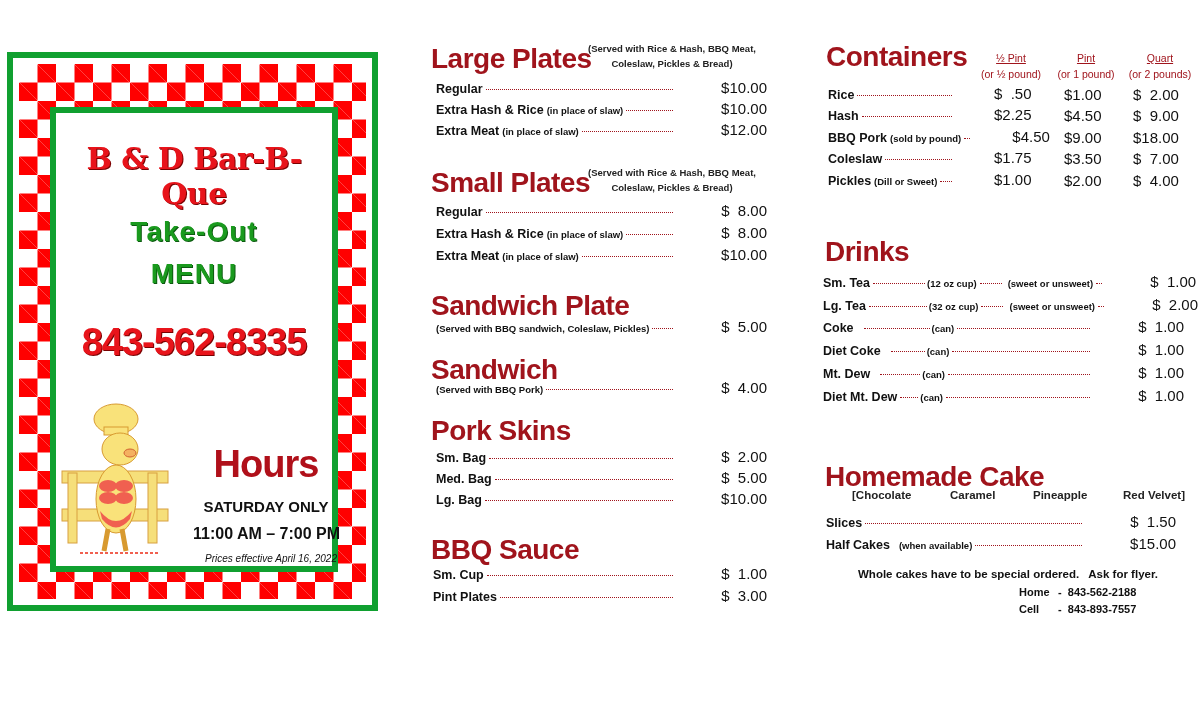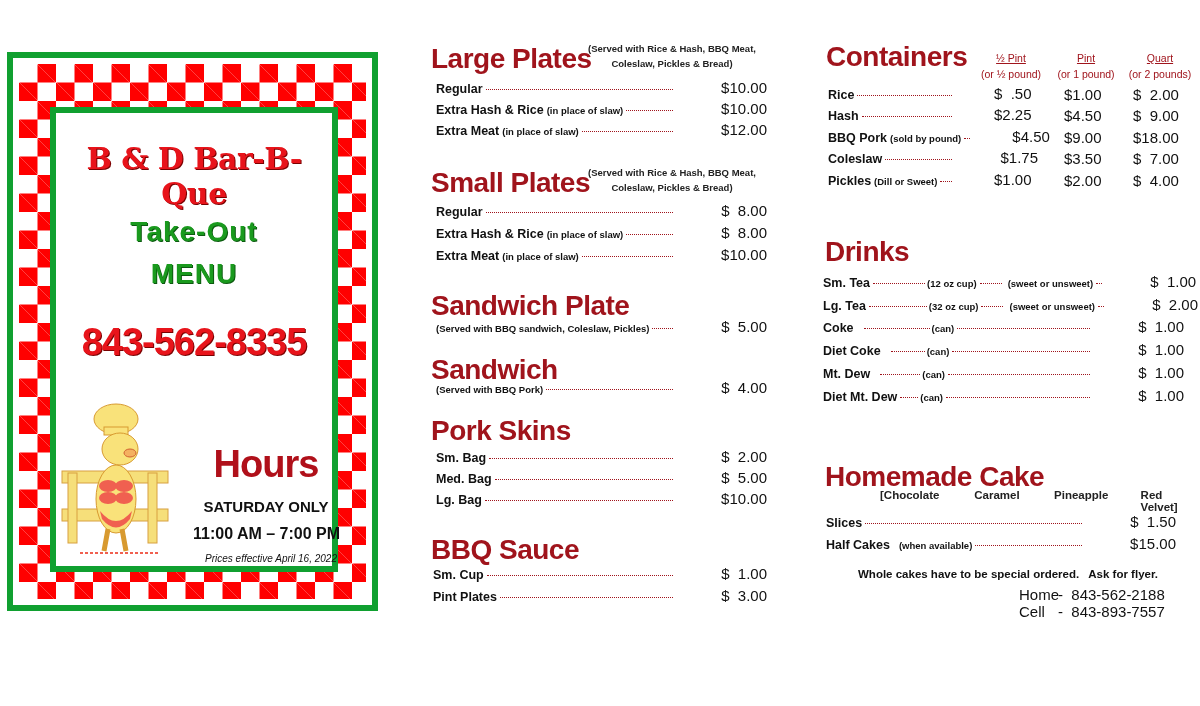--- a/index.html
+++ b/index.html
@@ -35,24 +35,24 @@
   .row .name { white-space: nowrap; }
   .row .small { font-size: 9.5px; font-weight: bold; margin-left: 3px; white-space: nowrap; }
   .row .dots { flex: 1; border-bottom: 1px dotted #a0141c; margin: 0 2px 0 3px; transform: translateY(-3px); min-width: 6px; }
   .row .price { font-size: 15px; font-weight: normal; white-space: pre; font-family: "Liberation Sans", sans-serif; min-width: 52px; text-align: right; margin-left: 40px; }
   .row .seg { font-size: 9.5px; font-weight: bold; white-space: nowrap; }
 
   .col-head { position: absolute; text-align: center; font-size: 10.5px; font-weight: normal; color: #a0141c; line-height: 16px; }
   .col-head .u { text-decoration: underline; }
   .cval { position: absolute; font-size: 15px; color: #111; white-space: pre; width: 60px; text-align: left; }
 
-  .flavors { position: absolute; left: 864px; top: 489px; display: flex; gap: 8px; font-size: 11.5px; font-weight: bold; color: #222; padding-left: 16px; }
+  .flavors { position: absolute; left: 836px; top: 489px; display: flex; gap: 8px; font-size: 11.5px; font-weight: bold; color: #222; padding-left: 16px; }
   .flavors span { display: inline-block; }
   .footer-note { position: absolute; left: 858px; top: 568px; font-size: 11.5px; font-weight: bold; color: #111; }
-  .contact { position: absolute; font-size: 15px; font-weight: normal; color: #111; white-space: pre; padding-left: 23px; }
+  .contact { position: absolute; font-size: 11px; font-weight: bold; color: #111; white-space: pre; padding-left: 23px; }
 </style>
 </head>
 <body>
 
 <div class="cover">
   <div class="checker"></div>
   <div class="inner">
     <div class="brand">B &amp; D Bar-B-Que</div>
     <div class="takeout">
       <div>Take-Out</div>
@@ -216,21 +216,21 @@
   <span class="small">(sold by pound)</span>
   <span class="dots"></span>
   <span class="price" style="min-width:44px;text-align:left">$4.50</span>
 </div>
 <div class="cval" style="left:1064px; top:129px;">$9.00</div>
 <div class="cval" style="left:1133px; top:129px;">$18.00</div>
 
 <div class="row" style="left:828px; top:149px; width:210px;">
   <span class="name">Coleslaw</span>
   <span class="dots"></span>
-  <span class="price" style="min-width:44px;text-align:right">$1.75</span>
+  <span class="price" style="min-width:44px;text-align:left">$1.75</span>
 </div>
 <div class="cval" style="left:1064px; top:150px;">$3.50</div>
 <div class="cval" style="left:1133px; top:150px;">$  7.00</div>
 
 <div class="row" style="left:828px; top:171px; width:210px;">
   <span class="name">Pickles</span>
   <span class="small">(Dill or Sweet)</span>
   <span class="dots"></span>
   <span class="price" style="min-width:44px;text-align:left">$1.00</span>
 </div>

